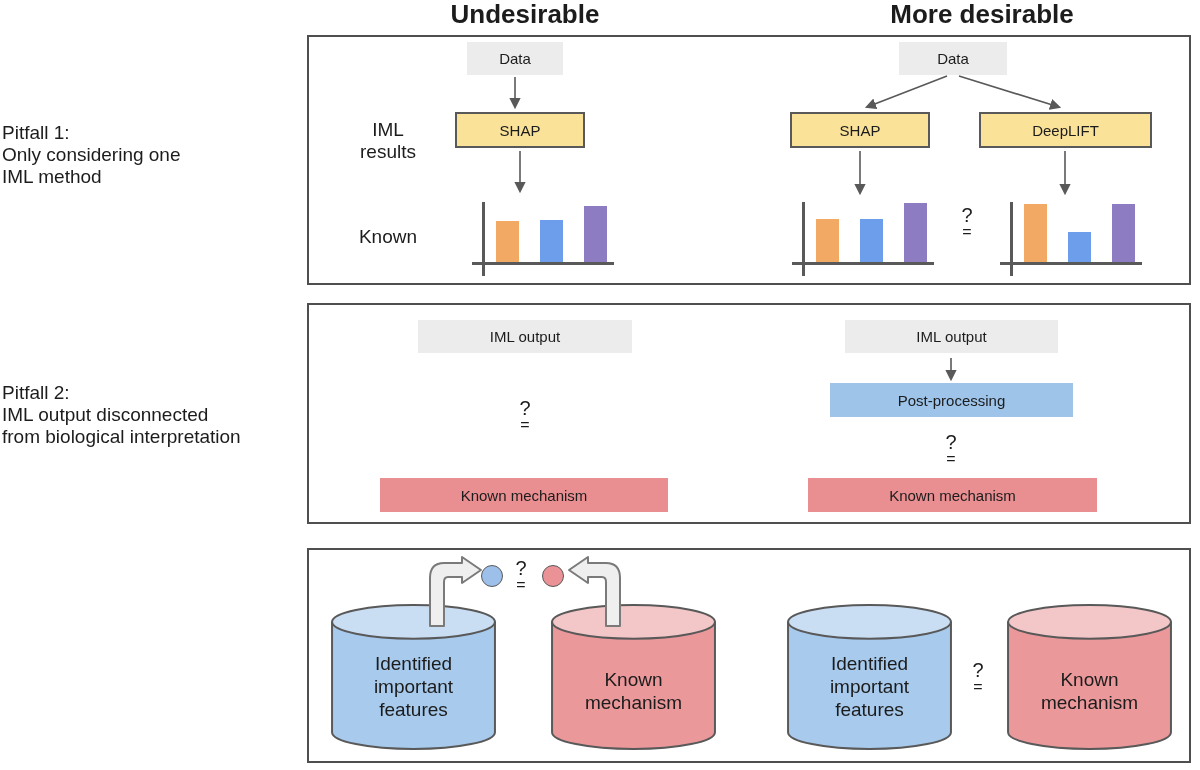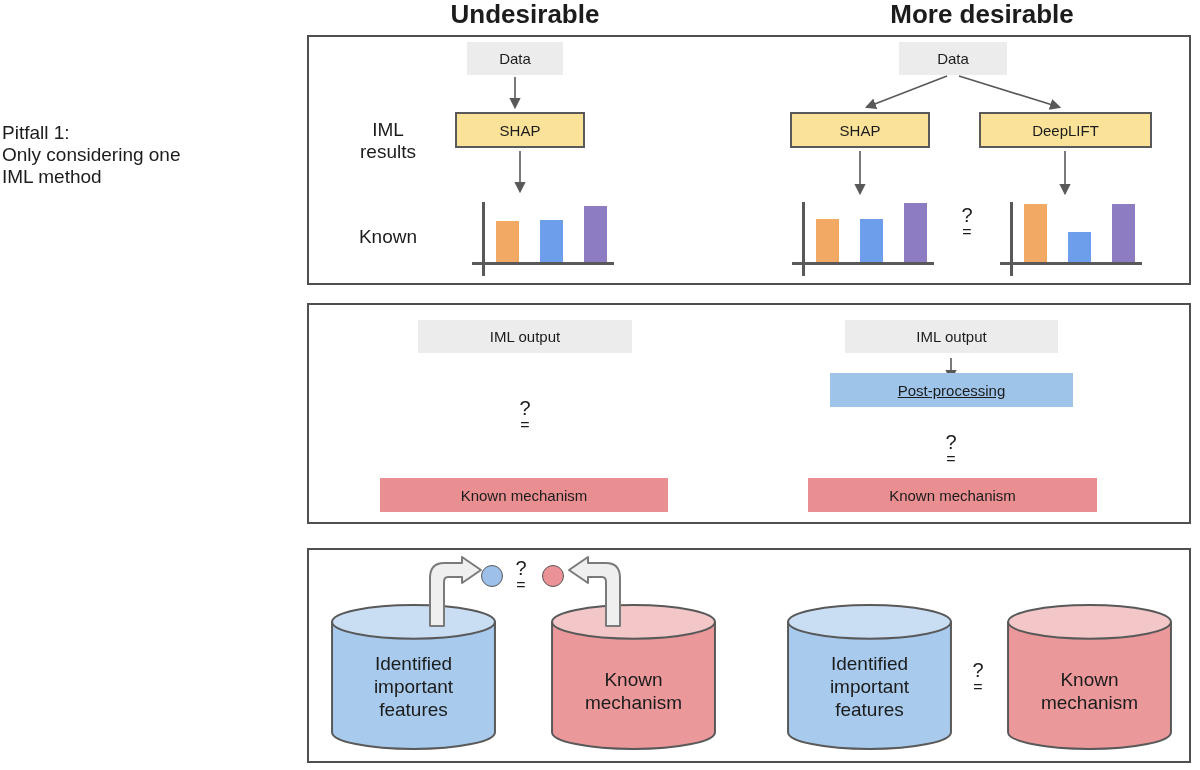--- a/index.html
+++ b/index.html
@@ -36,20 +36,23 @@
 <body>
 
 <div class="canvas">
 
   <div class="abs hdr" style="left:415px;top:1px;width:220px;">Undesirable</div>
   <div class="abs hdr" style="left:872px;top:1px;width:220px;">More desirable</div>
 
   <div class="abs plabel" style="left:2px;top:122px;width:302px;">Pitfall 1:
 Only considering one
 IML method</div>
+  <div class="abs plabel" style="left:2px;top:382px;width:302px;">Pitfall 2:
+IML output disconnected
+from biological interpretation</div>
 
   <div class="abs panel" style="left:307px;top:35px;width:884px;height:250px;"></div>
   <div class="abs panel" style="left:307px;top:303px;width:884px;height:221px;"></div>
   <div class="abs panel" style="left:307px;top:548px;width:884px;height:215px;"></div>
 
   <svg class="overlay" width="1200" height="770">
     <defs>
       <marker id="ah" viewBox="0 0 10 10" refX="8" refY="5" markerWidth="7" markerHeight="7" orient="auto-start-reverse">
         <path d="M0,0 L10,5 L0,10 Z" fill="#595959"></path>
       </marker>
@@ -108,21 +111,21 @@
   </div>
 
   <div class="abs box box-gray" style="left:418px;top:320px;width:214px;height:33px;">IML output</div>
   <div class="abs qe" style="left:510px;top:398px;width:30px;">
     <span class="q">?</span>
     <span class="e">=</span>
   </div>
   <div class="abs box box-red" style="left:380px;top:478px;width:288px;height:34px;">Known mechanism</div>
 
   <div class="abs box box-gray" style="left:845px;top:320px;width:213px;height:33px;">IML output</div>
-  <div class="abs box box-blue" style="left:830px;top:373px;width:243px;height:34px;text-decoration:underline;">Post-processing</div>
+  <div class="abs box box-blue" style="left:830px;top:383px;width:243px;height:34px;">Post-processing</div>
   <div class="abs qe" style="left:936px;top:432px;width:30px;">
     <span class="q">?</span>
     <span class="e">=</span>
   </div>
   <div class="abs box box-red" style="left:808px;top:478px;width:289px;height:34px;">Known mechanism</div>
 
   <svg class="abs" style="left:330px;top:602px;" width="167" height="150" viewBox="0 0 168 151">
     <path d="M2,20 L2,131 A82,17 0 0 0 166,131 L166,20" fill="#A7CAED" stroke="#595959" stroke-width="2"></path>
     <ellipse cx="84" cy="20" rx="82" ry="17" fill="#CADEF3" stroke="#595959" stroke-width="2"></ellipse>
   </svg>

